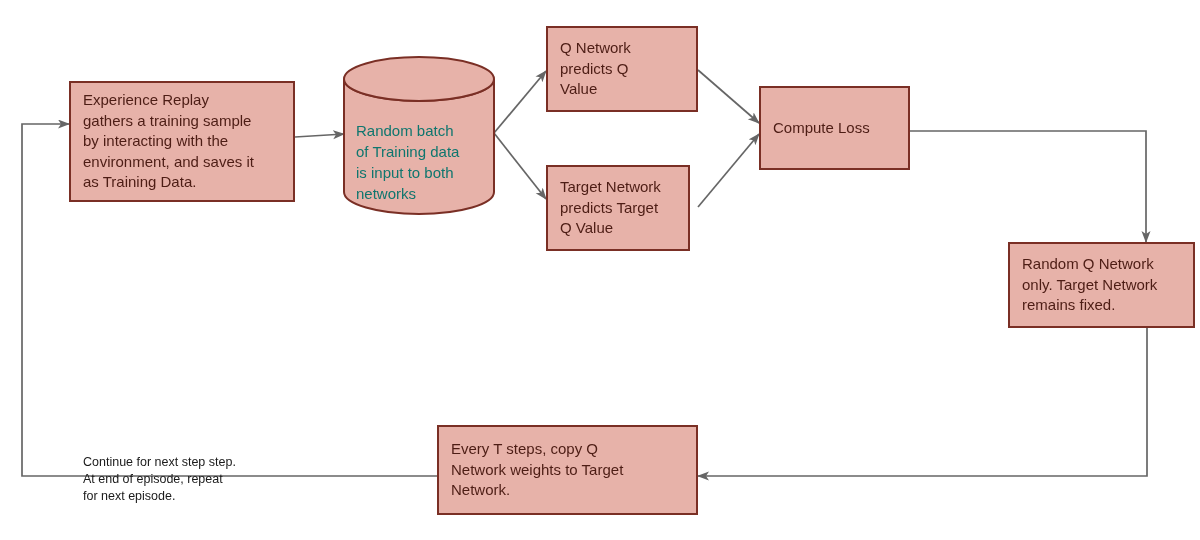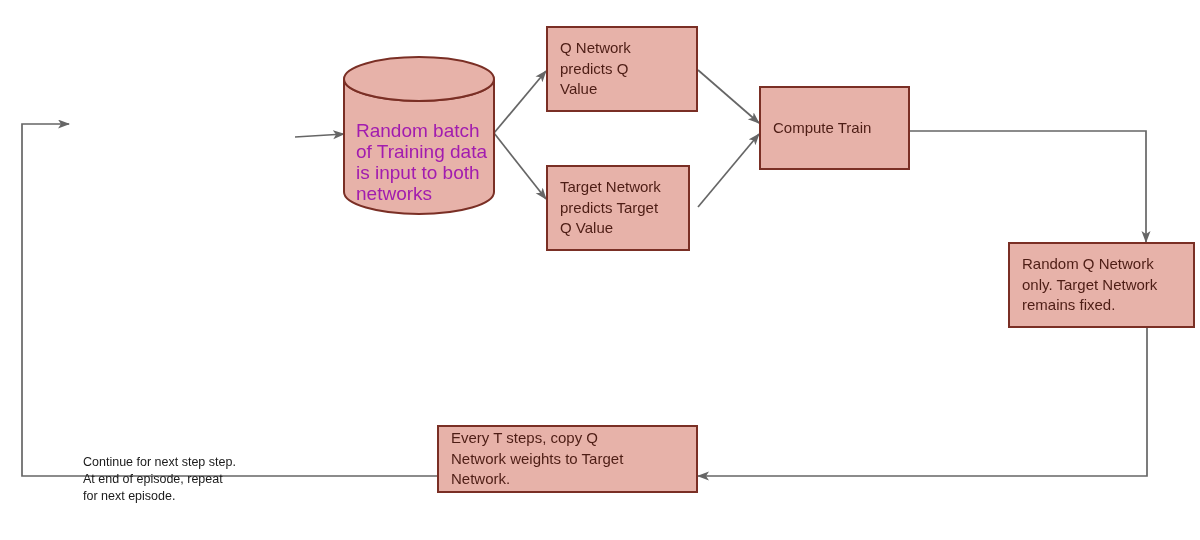--- a/index.html
+++ b/index.html
@@ -8,32 +8,32 @@
     font-family:"Liberation Sans",sans-serif;
   }
   #wires{position:absolute;left:0;top:0;width:1200px;height:540px;}
   .node{
     position:absolute;box-sizing:border-box;
     background:#e7b2a9;border:2px solid #7a2f25;color:#4d1d15;
     font-size:15px;line-height:20.5px;white-space:pre-line;
     display:flex;align-items:center;padding:18px 12px;
   }
   .cyl-text{
-    position:absolute;box-sizing:border-box;color:#a21caf;
-    font-size:19px;line-height:21px;white-space:pre-line;
+    position:absolute;box-sizing:border-box;color:#0f766e;
+    font-size:15px;line-height:21px;white-space:pre-line;
   }
   .note{
     position:absolute;color:#1a1a1a;font-size:12.5px;line-height:17px;white-space:pre-line;
   }
   .node-experience{left:69px;top:81px;width:226px;height:121px;}
   .node-q{left:546px;top:26px;width:152px;height:86px;}
   .node-target{left:546px;top:165px;width:144px;height:86px;}
   .node-loss{left:759px;top:86px;width:151px;height:84px;}
   .node-train{left:1008px;top:242px;width:187px;height:86px;}
-  .node-copy{left:437px;top:425px;width:261px;height:68px;}
+  .node-copy{left:437px;top:425px;width:261px;height:90px;}
   .cyl-text{left:356px;top:120px;width:132px;}
   .note{left:83px;top:454px;}
 </style>
 </head>
 <body>
 
 <div id="canvas">
 
   <svg id="wires" viewBox="0 0 1200 540" xmlns="http://www.w3.org/2000/svg">
     <defs>
@@ -57,40 +57,47 @@
     <polyline points="910,131 1146,131 1146,242" fill="none" stroke="#666666" stroke-width="1.7" marker-end="url(#arrow)"></polyline>
 
     <polyline points="1147,328 1147,476 698,476" fill="none" stroke="#666666" stroke-width="1.7" marker-end="url(#arrow)"></polyline>
 
     <g>
       <path d="M344,79 L344,192 A75,22 0 0 0 494,192 L494,79 A75,22 0 0 1 344,79 Z" fill="#e7b2a9" stroke="#7a2f25" stroke-width="2"></path>
       <ellipse cx="419" cy="79" rx="75" ry="22" fill="#e7b2a9" stroke="#7a2f25" stroke-width="2"></ellipse>
     </g>
   </svg>
 
+  <div class="node node-experience">
+    <span>Experience Replay
+gathers a training sample
+by interacting with the
+environment, and saves it
+as Training Data.</span>
+  </div>
 
   <div class="cyl-text">Random batch
 of Training data
 is input to both
 networks</div>
 
   <div class="node node-q">
     <span>Q Network
 predicts Q
 Value</span>
   </div>
 
   <div class="node node-target">
     <span>Target Network
 predicts Target
 Q Value</span>
   </div>
 
   <div class="node node-loss">
-    <span>Compute Train</span>
+    <span>Compute Loss</span>
   </div>
 
   <div class="node node-train">
     <span>Random Q Network
 only. Target Network
 remains fixed.</span>
   </div>
 
   <div class="node node-copy">
     <span>Every T steps, copy Q

